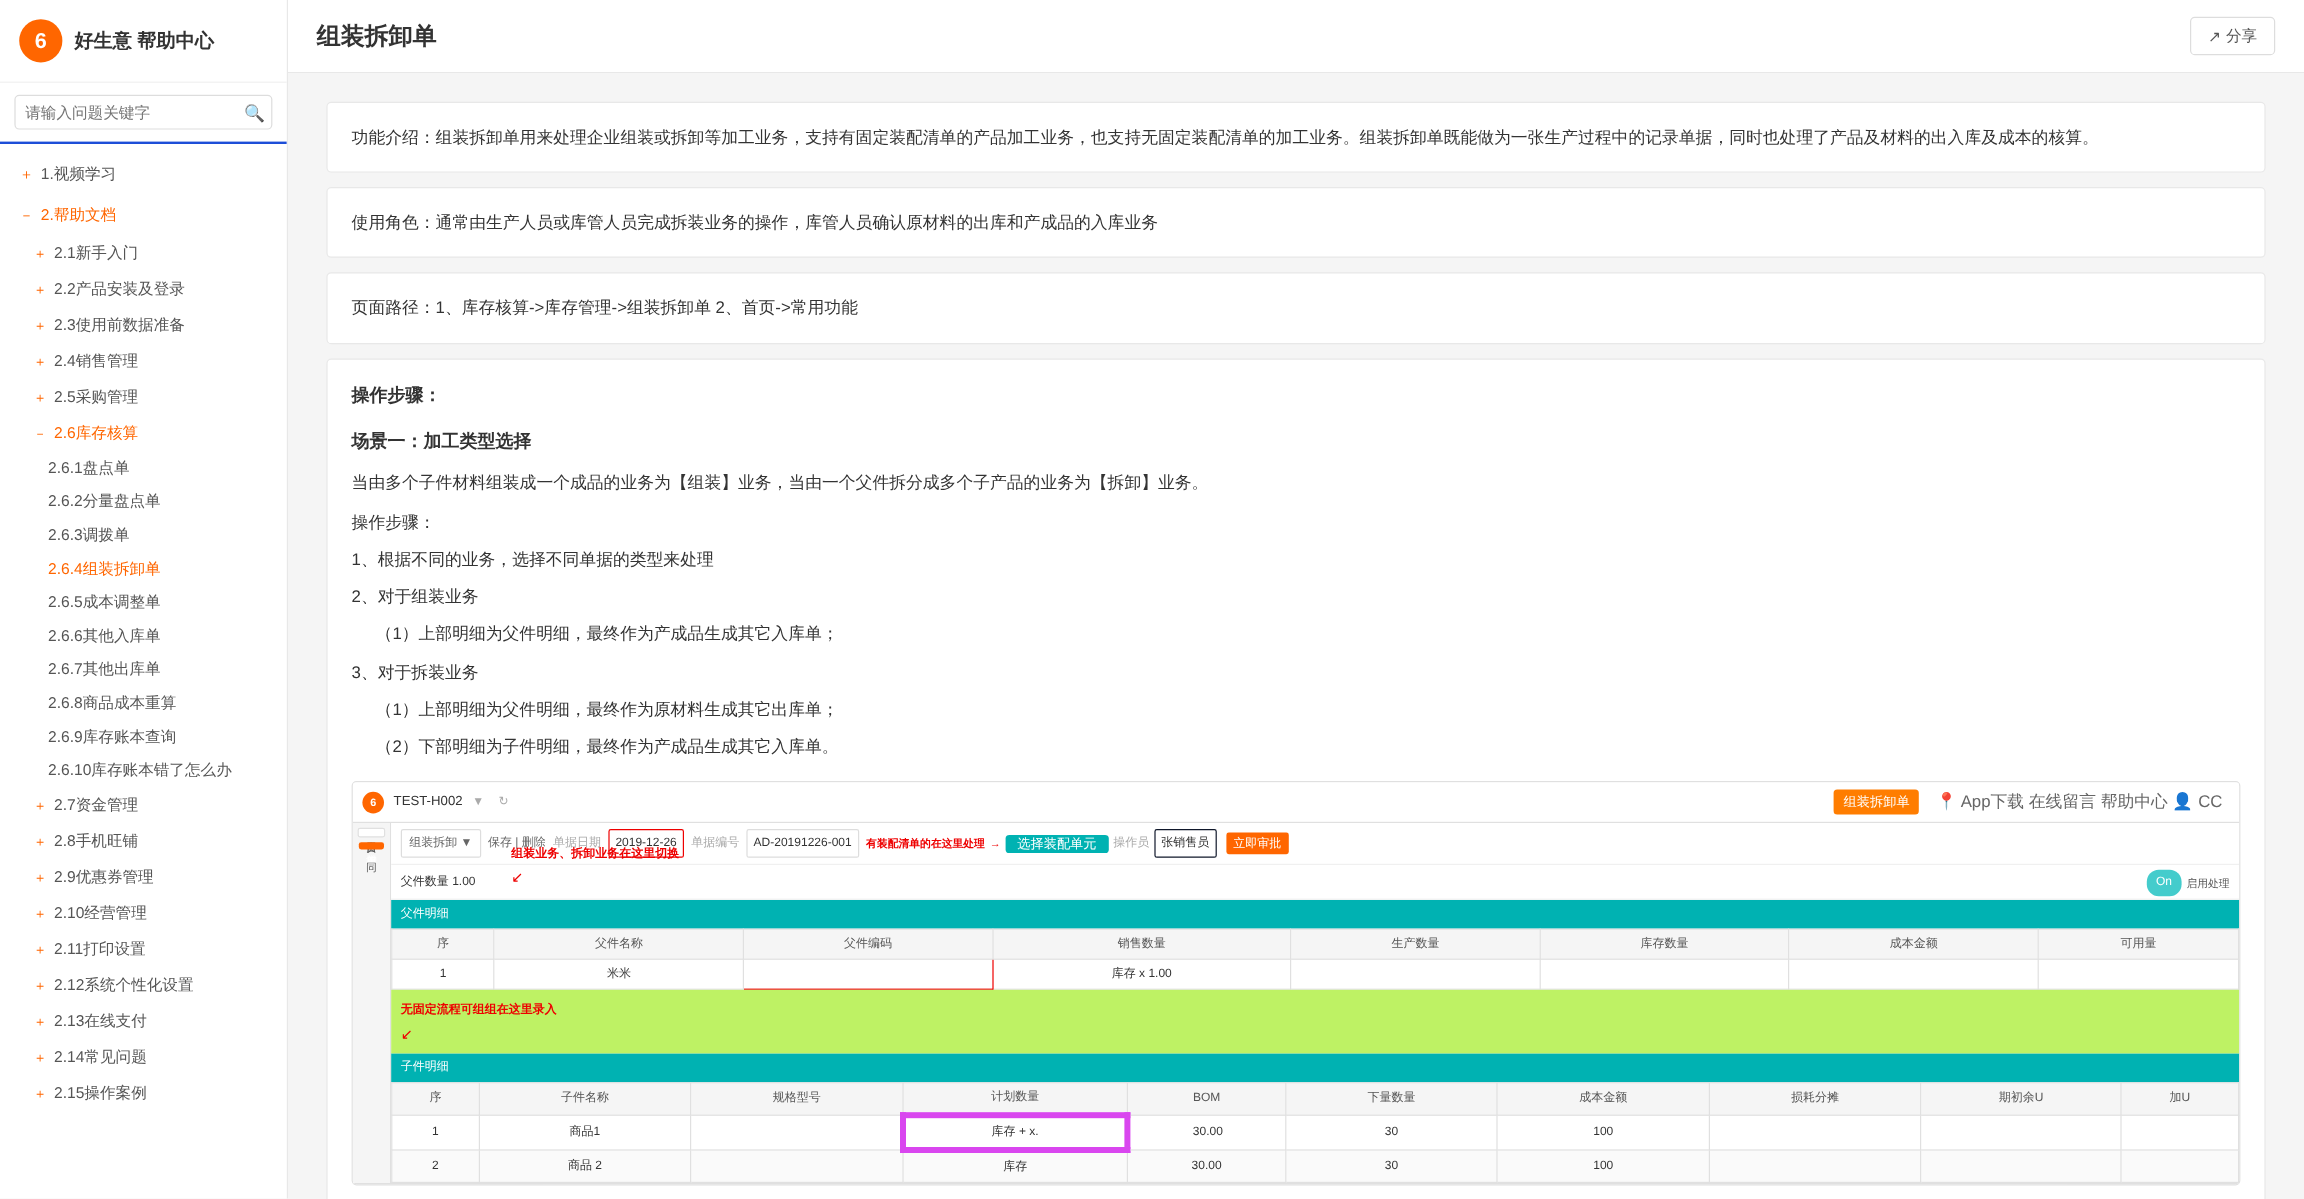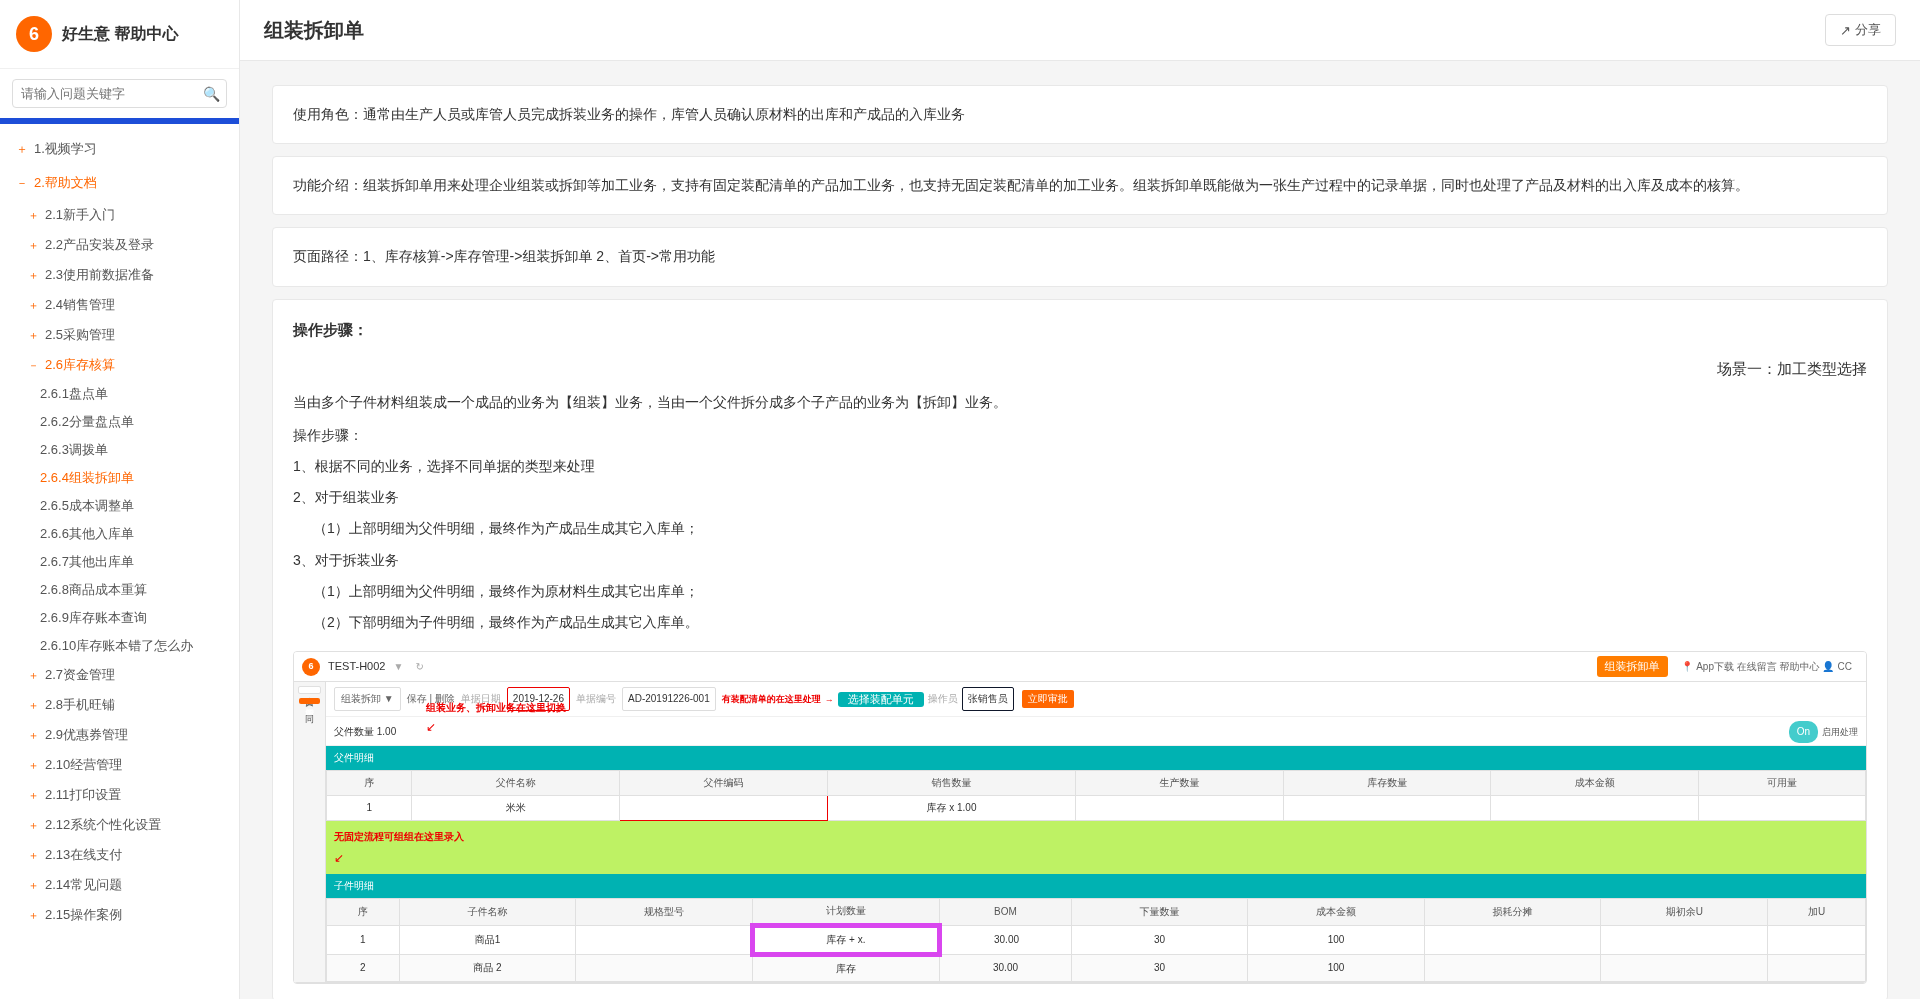--- a/index.html
+++ b/index.html
@@ -36,21 +36,21 @@
       font-weight: bold;
       flex-shrink: 0;
     }
     .logo-text {
       font-size: 16px;
       font-weight: bold;
       color: #333;
     }
     .sidebar-search {
       padding: 10px 12px;
-      border-bottom: 6px solid #1d4ed8;
+      border-bottom: 2px solid #1d4ed8;
       position: relative;
     }
     .sidebar-search input {
       width: 100%;
       border: 1px solid #ddd;
       border-radius: 4px;
       padding: 6px 28px 6px 8px;
       font-size: 13px;
       outline: none;
       color: #999;
@@ -159,21 +159,21 @@
       color: #333;
     }
 
     .section-title {
       font-weight: bold;
       font-size: 15px;
       margin-bottom: 12px;
       color: #333;
     }
 
-    .bold { font-weight: normal; text-align: right; }
+    .bold { font-weight: bold; }
 
     .step-item {
       margin-bottom: 6px;
     }
     .sub-step {
       margin-left: 20px;
     }
 
     .screenshot-container {
       margin-top: 16px;
@@ -367,25 +367,25 @@
     <h1 class="main-title">组装拆卸单</h1>
     <button class="share-btn">
       <span>↗</span>
       <span>分享</span>
     </button>
   </div>
 
   <div class="main-content">
 
     <div class="content-card">
+      <span>功能介绍：组装拆卸单用来处理企业组装或拆卸等加工业务，支持有固定装配清单的产品加工业务，也支持无固定装配清单的加工业务。组装拆卸单既能做为一张生产过程中的记录单据，同时也处理了产品及材料的出入库及成本的核算。</span>
+    </div>
+
+    <div class="content-card">
       <span>使用角色：通常由生产人员或库管人员完成拆装业务的操作，库管人员确认原材料的出库和产成品的入库业务</span>
-    </div>
-
-    <div class="content-card">
-      <span>功能介绍：组装拆卸单用来处理企业组装或拆卸等加工业务，支持有固定装配清单的产品加工业务，也支持无固定装配清单的加工业务。组装拆卸单既能做为一张生产过程中的记录单据，同时也处理了产品及材料的出入库及成本的核算。</span>
     </div>
 
     <div class="content-card">
       <span>页面路径：1、库存核算-&gt;库存管理-&gt;组装拆卸单 2、首页-&gt;常用功能</span>
     </div>
 
     <div class="content-card">
       <div class="section-title">操作步骤：</div>
 
       <div class="bold" style="font-size:15px; margin-bottom:8px;">场景一：加工类型选择</div>
@@ -410,21 +410,21 @@
 
           <div class="ss-header">
             <div class="ss-logo-small">6</div>
             <span class="ss-company">TEST-H002</span>
             <span style="color:#aaa;font-size:10px;">▼</span>
             <span style="font-size:10px;color:#aaa; margin-left:4px;">↻</span>
             <div style="flex:1"></div>
             <button class="ss-btn-orange">
               <span>组装拆卸单</span>
             </button>
-            <span style="font-size:10px; color:#666; margin:0 6px;">📍 App下载 在线留言 帮助中心 👤 CC</span>
+            <span style="font-size:14px; color:#666; margin:0 6px;">📍 App下载 在线留言 帮助中心 👤 CC</span>
           </div>
 
           <div style="display:flex; background:#fff; border-bottom:1px solid #e0e0e0;">
             <div style="width:32px; background:#f5f5f5; border-right:1px solid #e0e0e0; display:flex;flex-direction:column;align-items:center;padding:4px 0;gap:4px;">
               <div style="font-size:9px;color:#555; padding:3px 2px; background:#fff; border:1px solid #e0e0e0; border-radius:2px; writing-mode:vertical-rl; cursor:pointer;">自贡</div>
               <div style="font-size:9px;color:#fff;background:#f60;padding:3px 2px;border-radius:2px;writing-mode:vertical-rl;cursor:pointer;">新增单</div>
               <div style="font-size:9px;color:#555;padding:3px 2px;cursor:pointer;">同</div>
             </div>
 
             <div style="flex:1;">

